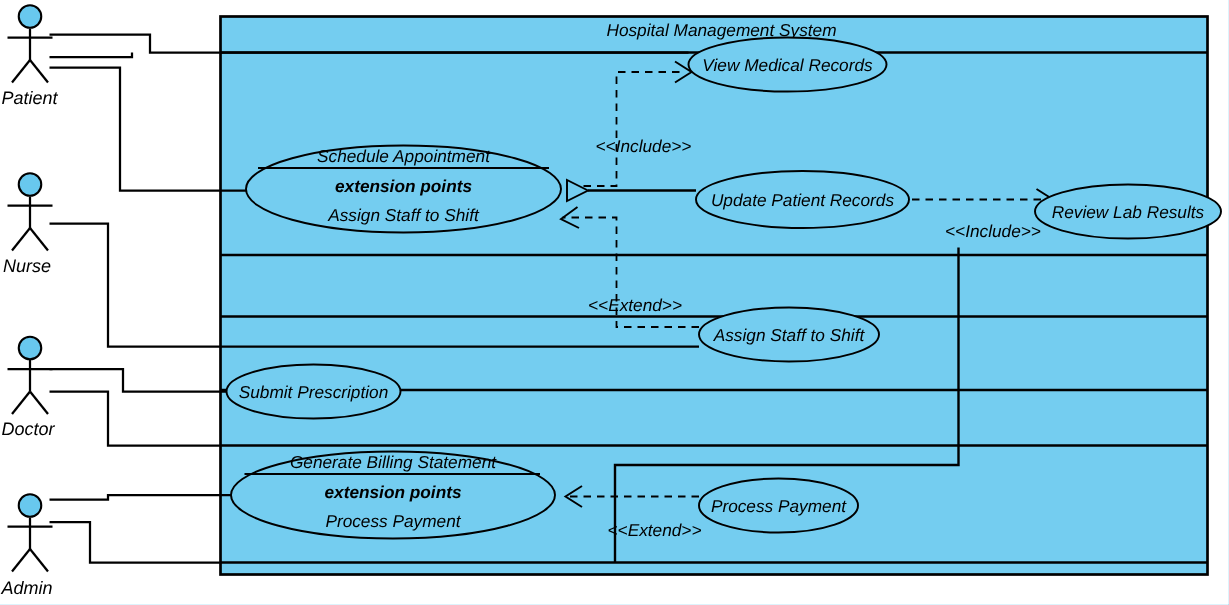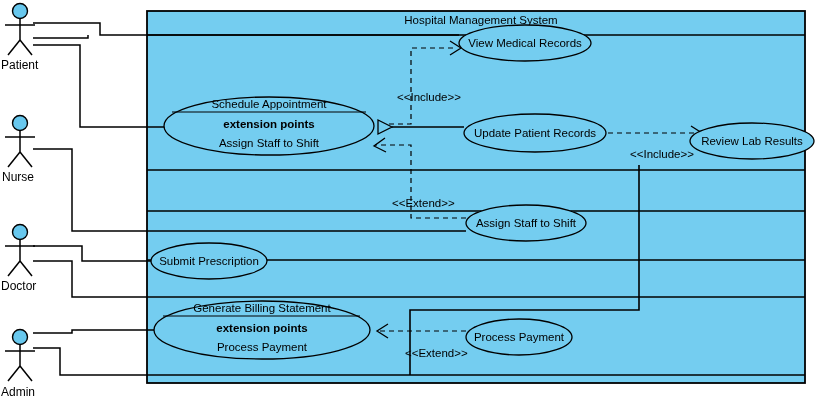--- a/index.html
+++ b/index.html
@@ -10,20 +10,21 @@
   body {
     width: 819px;
     height: 403px;
     font-family: "Liberation Sans", sans-serif;
     overflow: hidden;
   }
   #diagram-root {
     position: relative;
     width: 729px;
     height: 403px;
+    font-style: italic;
   }
   svg.uml-canvas {
     display: block;
     width: 819px;
     height: 403px;
   }
   .sys-fill { fill: #74cdf0; }
   .stroke-k { stroke: #000000; fill: none; }
   .lw { stroke-width: 1.2; }
   .lw-bold { stroke-width: 1.6; }

